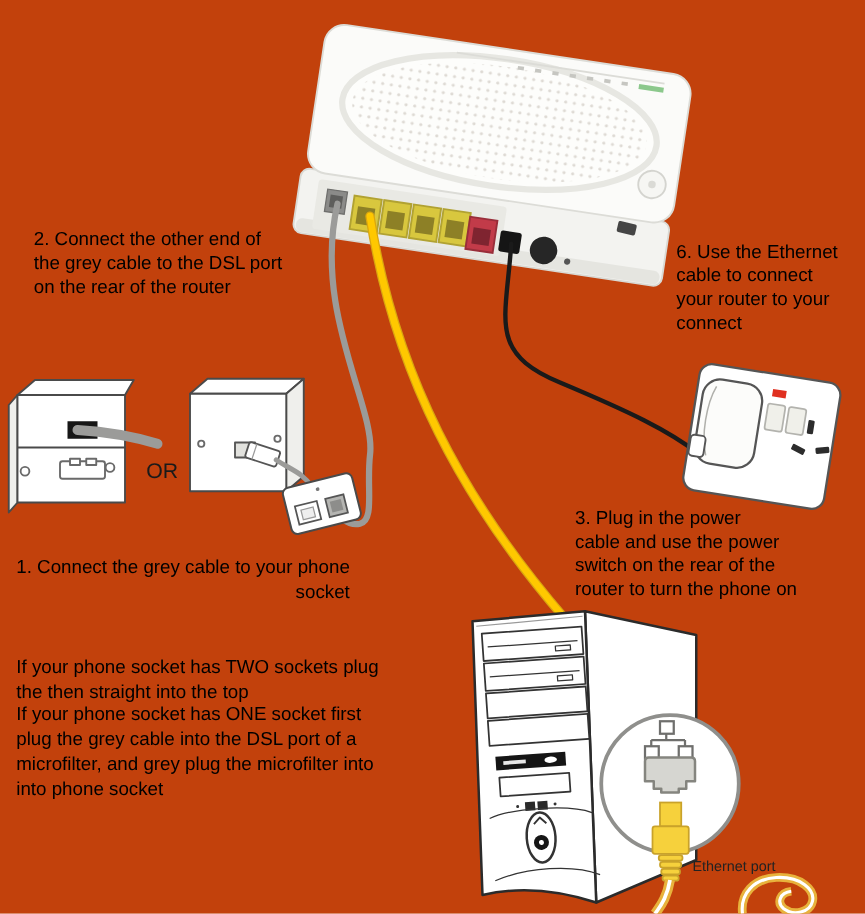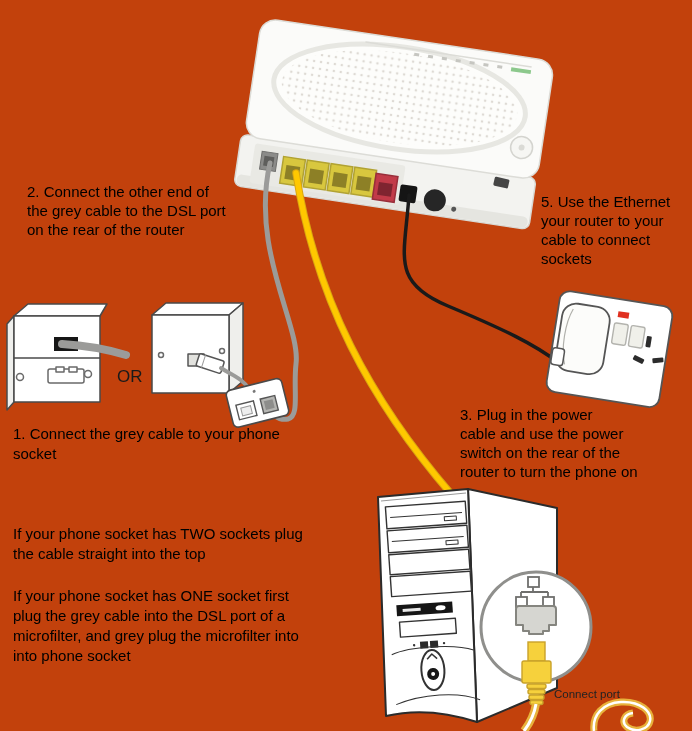--- a/index.html
+++ b/index.html
@@ -7,23 +7,23 @@
          font-family:"Liberation Sans",sans-serif;}
   #art{position:absolute;left:0;top:0;z-index:1;}
   .t{position:absolute;z-index:2;font-family:"Liberation Sans",sans-serif;
      font-size:15px;line-height:19px;color:#000;white-space:nowrap;}
   .t.para{line-height:20px;}
   #or-label{left:117px;top:367px;font-weight:normal;font-size:17px;color:#1a1a1a;}
   #network-port-label{left:554px;top:685px;font-size:11.5px;color:#222;}
   #step2-text{left:27px;top:182px;}
   #step3-text{left:541px;top:192px;}
   #step4-text{left:460px;top:405px;}
-  #step1-text{left:13px;top:424px;}
+  #step1-text{left:13px;top:444px;text-align:right;}
   #note-two-text{left:13px;top:504px;margin-top:20px;}
-  #note-one-text{left:13px;top:562px;margin-top:24px;}
+  #note-one-text{left:13px;top:562px;}
 </style>
 </head>
 <body>
 
 <div id="stage">
 
 <svg id="art" width="692" height="731" viewBox="0 0 692 731">
   <defs>
     <pattern id="dots" width="7" height="7" patternUnits="userSpaceOnUse">
       <circle cx="3" cy="3" r="1.3" fill="#dedad4"></circle>
@@ -209,47 +209,47 @@
   </g>
 </svg>
 
 <div class="t" id="step2-text">
   <div>2. Connect the other end of</div>
   <div>the grey cable to the DSL port</div>
   <div>on the rear of the router</div>
 </div>
 
 <div class="t" id="step3-text">
-  <div>5. Use the Ethernet</div>
+  <div>6. Use the Ethernet</div>
+  <div>cable to connect</div>
   <div>your router to your</div>
-  <div>cable to connect</div>
-  <div>sockets</div>
+  <div>connect</div>
 </div>
 
 <div class="t" id="or-label">OR</div>
 
 <div class="t" id="step4-text">
   <div>3. Plug in the power</div>
   <div>cable and use the power</div>
   <div>switch on the rear of the</div>
   <div>router to turn the phone on</div>
 </div>
 
 <div class="t para" id="step1-text">
   <div>1. Connect the grey cable to your phone</div>
   <div>socket</div>
 </div>
 
 <div class="t para" id="note-two-text">
   <div>If your phone socket has TWO sockets plug</div>
-  <div>the cable straight into the top</div>
+  <div>the then straight into the top</div>
 </div>
 
 <div class="t para" id="note-one-text">
   <div>If your phone socket has ONE socket first</div>
   <div>plug the grey cable into the DSL port of a</div>
   <div>microfilter, and grey plug the microfilter into</div>
   <div>into phone socket</div>
 </div>
 
-<div class="t" id="network-port-label">Connect port</div>
+<div class="t" id="network-port-label">Ethernet port</div>
 
 </div>
 
 </body></html>

